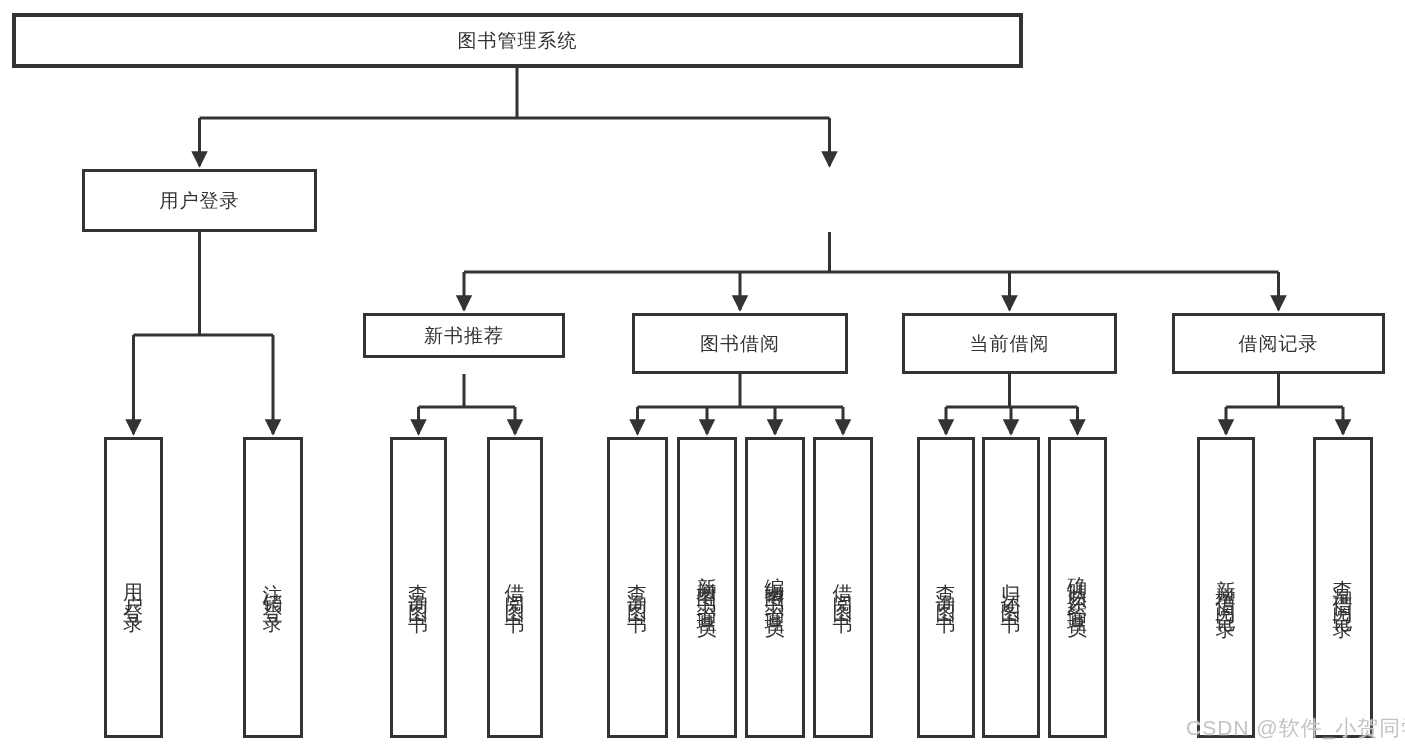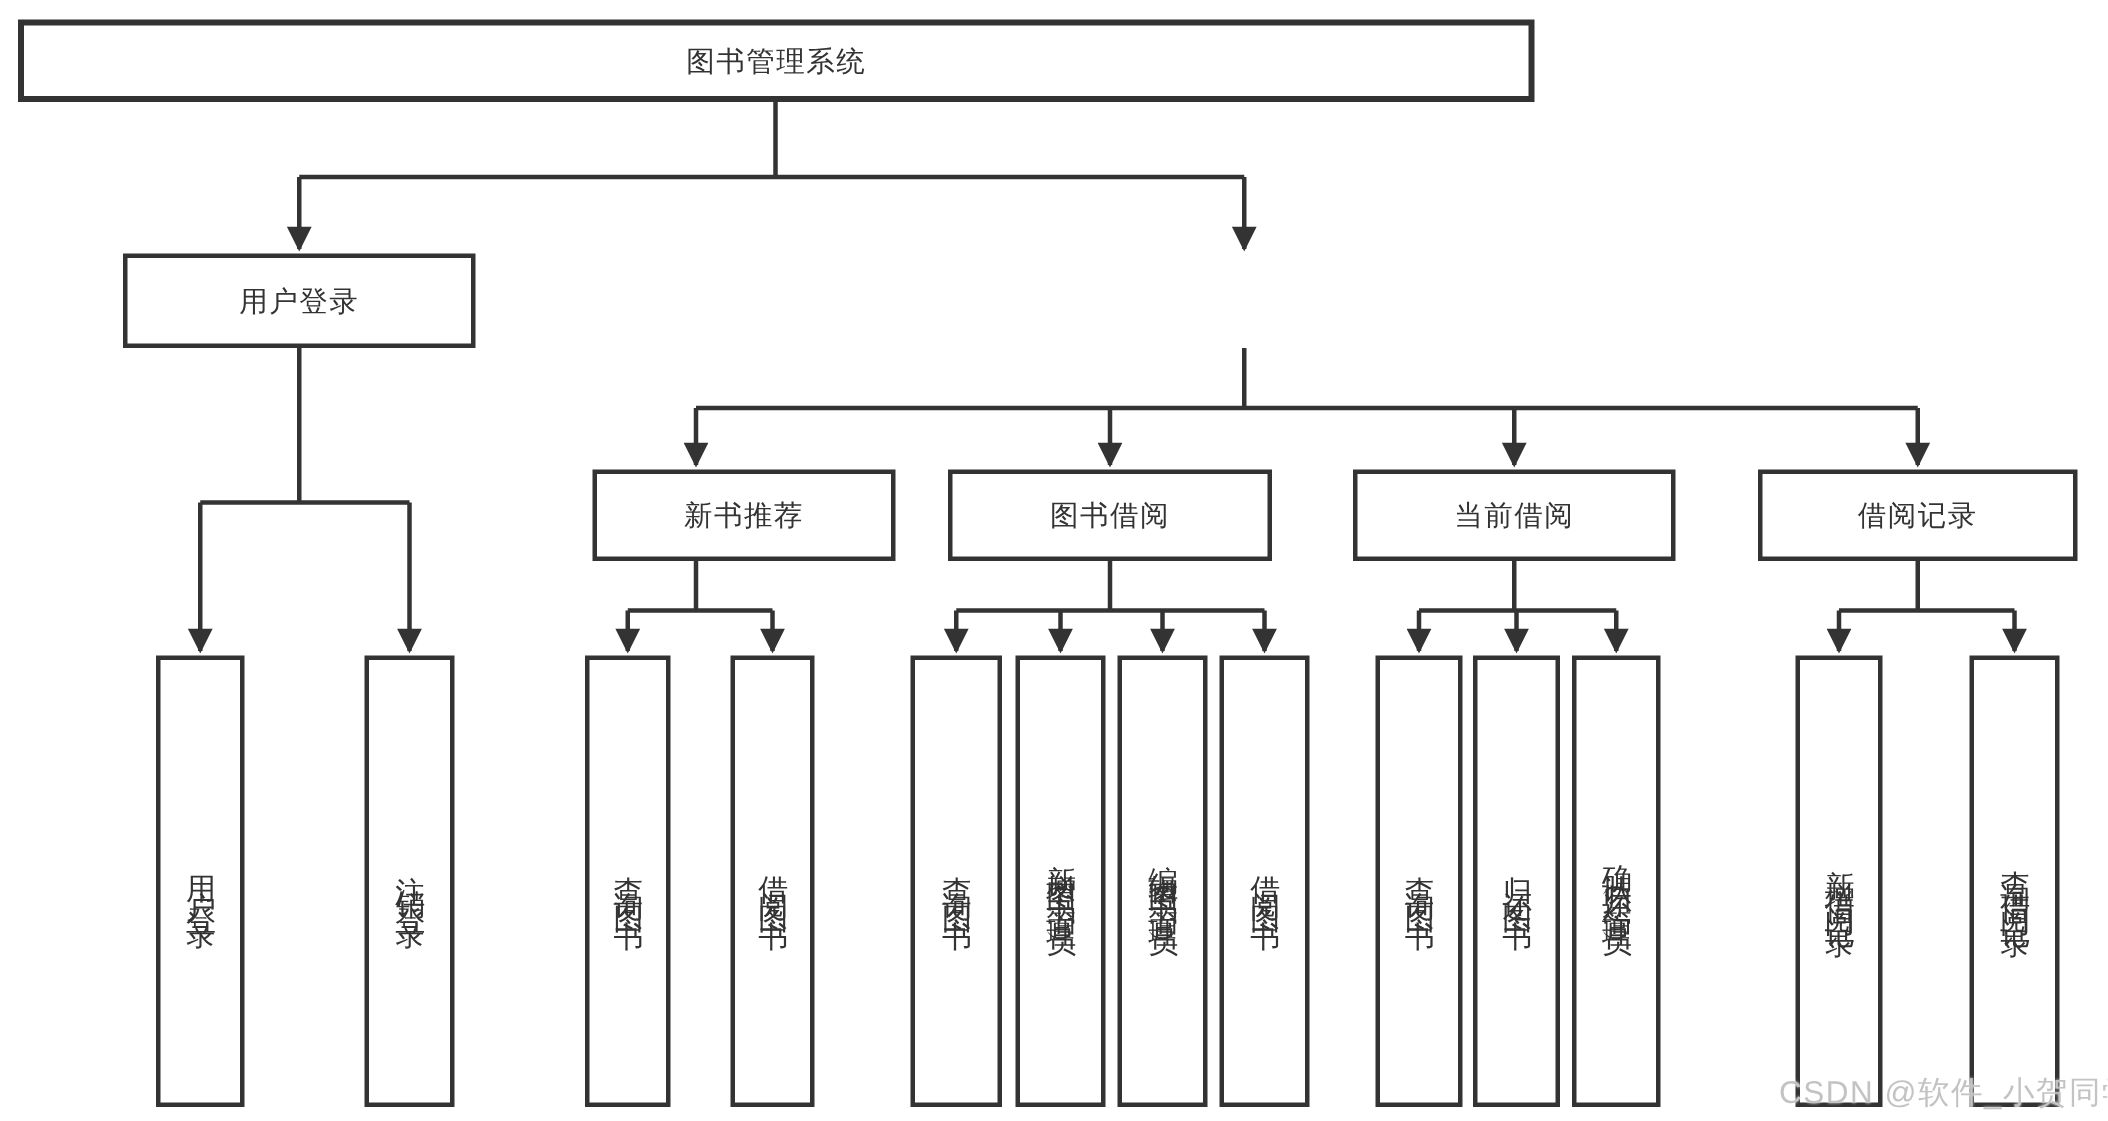--- a/index.html
+++ b/index.html
@@ -101,21 +101,21 @@
       <path d="M1226 407 H1343"></path>
       <path d="M1226 407 V434" marker-end="url(#arr)"></path>
       <path d="M1343 407 V434" marker-end="url(#arr)"></path>
     </g>
   </svg>
 
   <div class="node root-node hnode" style="left:12px; top:13px; width:1011px; height:55px;">图书管理系统</div>
 
   <div class="node hnode" style="left:82px; top:169px; width:235px; height:63px;">用户登录</div>
 
-  <div class="node hnode" style="left:363px; top:313px; width:202px; height:61px;margin-left:32px;">新书推荐</div>
+  <div class="node hnode" style="left:363px; top:313px; width:202px; height:45px;">新书推荐</div>
   <div class="node hnode" style="left:902px; top:313px; width:215px; height:61px;">当前借阅</div>
   <div class="node hnode" style="left:632px; top:313px; width:216px; height:61px;">图书借阅</div>
   <div class="node hnode" style="left:1172px; top:313px; width:213px; height:61px;">借阅记录</div>
 
   <div class="node vnode" style="left:104px; top:437px; width:59px; height:301px;">用户登录</div>
   <div class="node vnode" style="left:243px; top:437px; width:60px; height:301px;">注销登录</div>
 
   <div class="node vnode" style="left:390px; top:437px; width:57px; height:301px;">查询图书</div>
   <div class="node vnode" style="left:487px; top:437px; width:56px; height:301px;">借阅图书</div>
 

